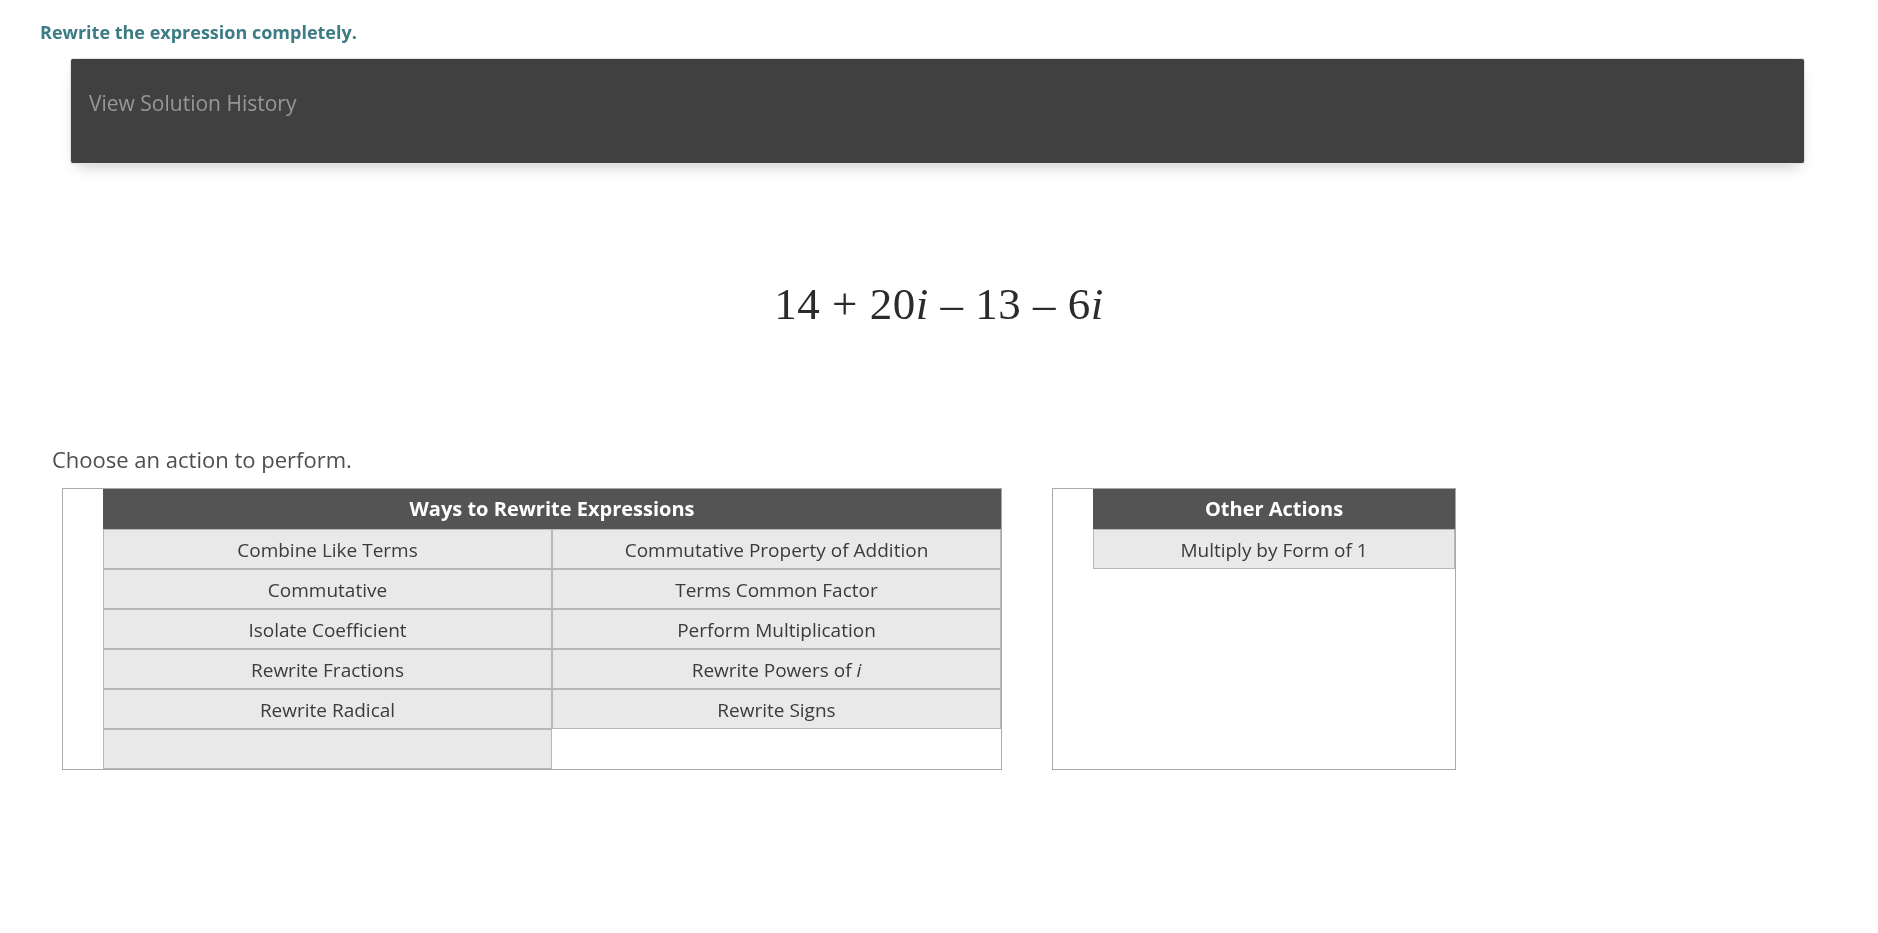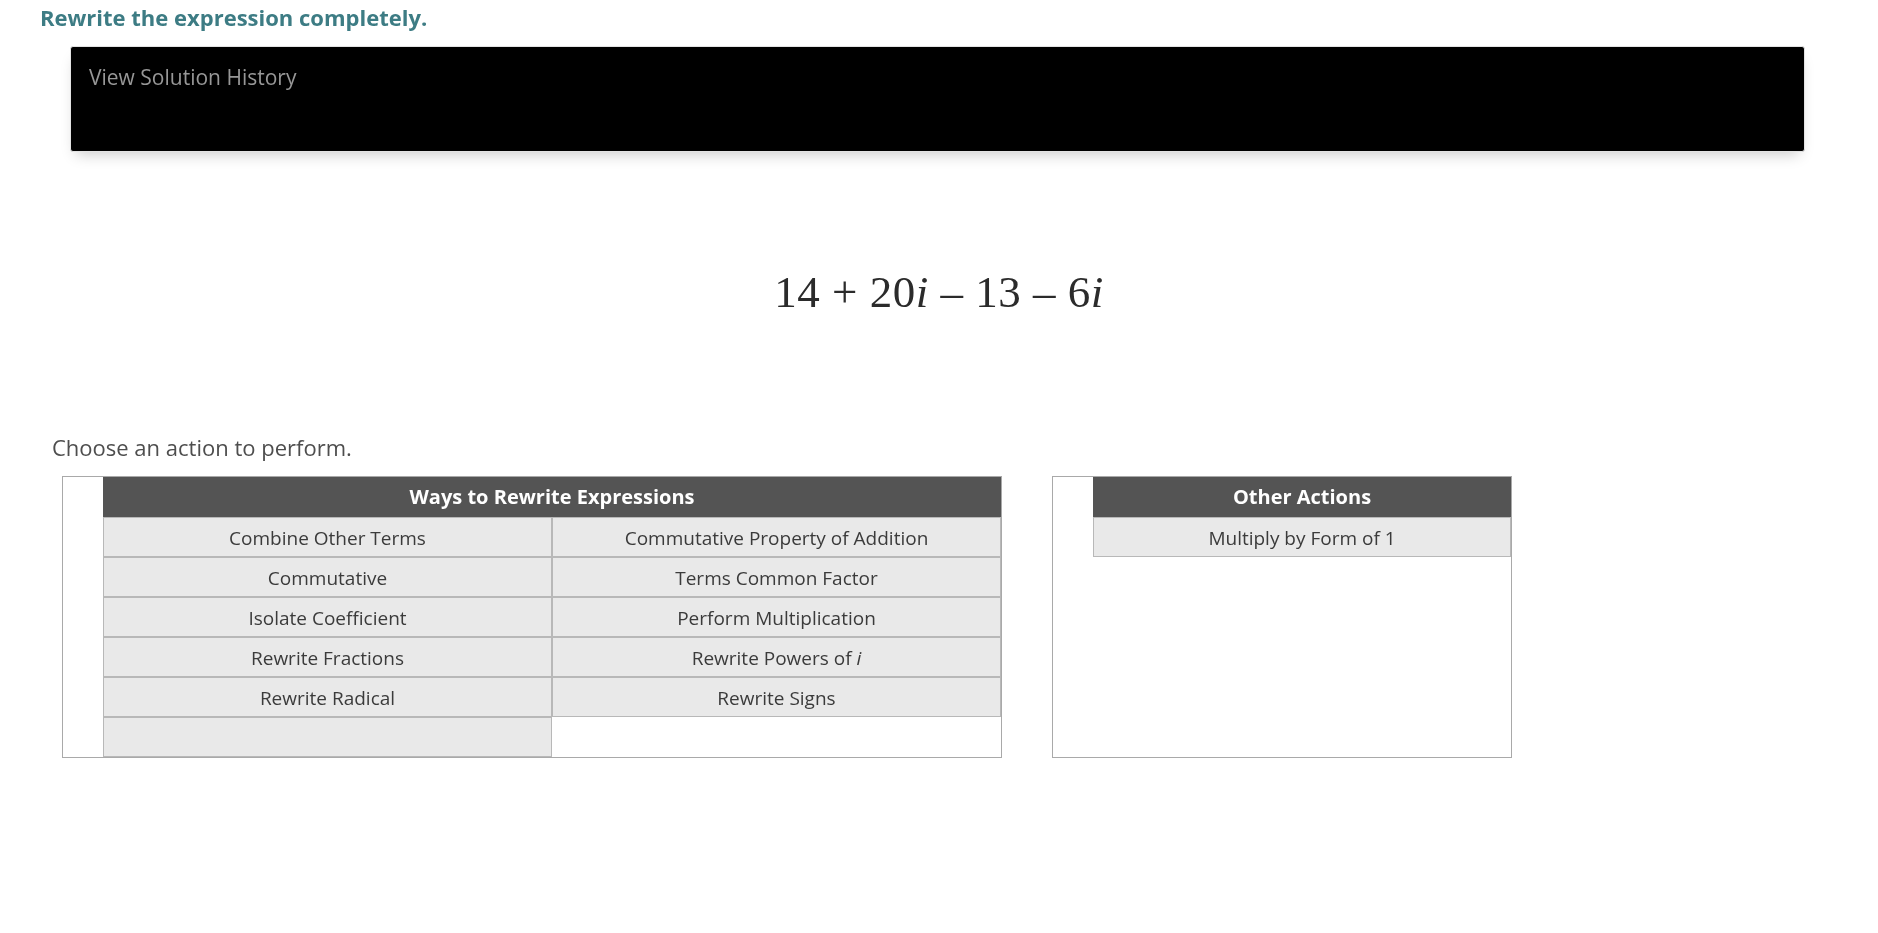--- a/index.html
+++ b/index.html
@@ -10,32 +10,32 @@
   width: 1878px;
   height: 933px;
   padding: 0;
 }
 .container {
   padding: 0 40px 0 40px;
 }
 .instruction {
   color: #3d7c84;
   font-weight: 700;
-  font-size: 22px;
-  margin-top: 2px;
+  font-size: 18px;
+  margin-top: 20px;
   margin-bottom: 14px;
 }
 .history-box {
   margin-left: 30px;
   margin-right: 33px;
   height: 106px;
-  background: #000000;
+  background: #404040;
   border: 1px solid #e3e3e3;
   border-radius: 3px;
-  padding: 16px 18px;
+  padding: 30px 18px;
   box-shadow: 0 8px 14px -6px rgba(0,0,0,0.22);
   color: #979797;
   font-size: 21px;
 }
 .expression-area {
   height: 280px;
   display: flex;
   align-items: center;
   justify-content: center;
 }
@@ -57,21 +57,21 @@
   gap: 50px;
   padding-left: 22px;
   padding-right: 30px;
 }
 .table {
   border: 1px solid #a9a9a9;
   background: #fff;
   padding-left: 40px;
 }
 .table.rewrite { width: 940px; }
-.table.other { width: 460px; }
+.table.other { width: 404px; }
 .table-header {
   background: #545454;
   color: #ffffff;
   font-weight: 700;
   font-size: 20px;
   text-align: center;
   height: 40px;
   line-height: 40px;
 }
 .table-grid {
@@ -109,21 +109,21 @@
   <div class="expression-area">
     <div class="expression">14 + 20<span class="ivar">i</span> – 13 – 6<span class="ivar">i</span></div>
   </div>
 
   <div class="choose-label">Choose an action to perform.</div>
 
   <div class="tables-row">
     <div class="table rewrite">
       <div class="table-header">Ways to Rewrite Expressions</div>
       <div class="table-grid">
-          <div class="cell">Combine Other Terms</div>
+          <div class="cell">Combine Like Terms</div>
           <div class="cell">Commutative Property of Addition</div>
           <div class="cell">Commutative</div>
           <div class="cell">Terms Common Factor</div>
           <div class="cell">Isolate Coefficient</div>
           <div class="cell">Perform Multiplication</div>
           <div class="cell">Rewrite Fractions</div>
           <div class="cell">Rewrite Powers of <span class="ivar">i</span></div>
           <div class="cell">Rewrite Radical</div>
           <div class="cell">Rewrite Signs</div>
           <div class="cell empty"></div>

